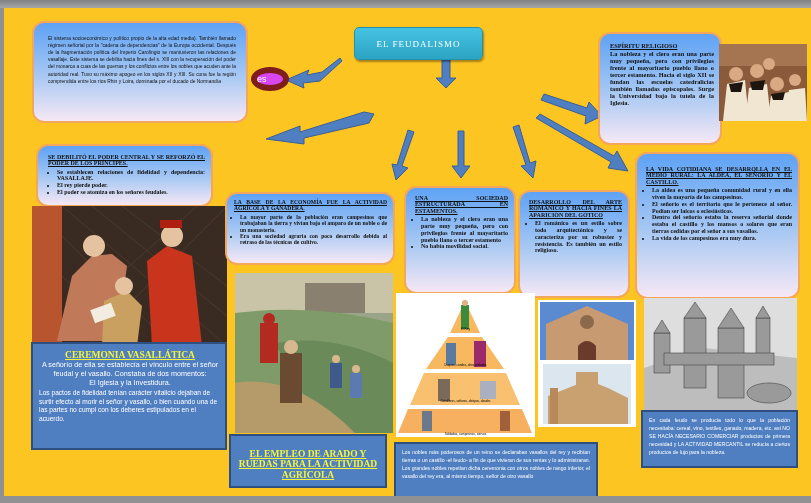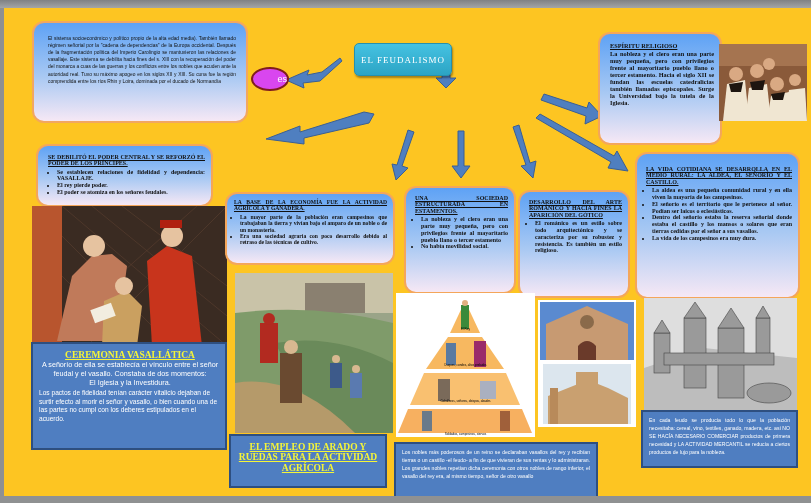--- a/index.html
+++ b/index.html
@@ -7,22 +7,22 @@
   .topbar{position:absolute;left:0;top:0;width:811px;height:8px;background:linear-gradient(#7f8183,#a3a5a7);}
   .canvas{position:absolute;left:4px;top:8px;width:807px;height:488px;background:#fdc522;overflow:hidden;}
   .bottombar{position:absolute;left:0;top:496px;width:811px;height:7px;background:#8f9192;}
 
   .rbox{position:absolute;border:2px solid #f4a65a;border-radius:12px;background:linear-gradient(#5ea2f5 0%,#a9c9f3 55%,#f6e8f5 100%);box-sizing:border-box;color:#111;}
   .rbox .t{font-weight:bold;text-decoration:underline;text-transform:uppercase;text-align:justify;line-height:1.05;}
   .rbox ul{margin:2px 0 0 0;padding-left:9px;}
   .rbox li{margin:0;text-align:justify;line-height:1.15;}
   .sbox{position:absolute;background:#4f7ec1;border:2px solid #2e4f80;box-sizing:border-box;color:#fff;}
 
-  .title-box{position:absolute;left:350px;top:35px;width:98px;height:33px;border-radius:5px;background:linear-gradient(#45c2e2,#2ca4c4);border:1px solid #2690ad;box-shadow:1px 2px 2px rgba(0,0,0,.35);color:#fff;font-size:9px;letter-spacing:1px;display:flex;align-items:center;justify-content:center;box-sizing:border-box;}
-  .oval{position:absolute;background:#d946ef;border:2px solid #7f1d1d;border-radius:50%;color:#fff;display:flex;align-items:center;justify-content:flex-end;box-sizing:border-box;font-family:"Liberation Sans",sans-serif;}
+  .title-box{position:absolute;left:350px;top:19px;width:129px;height:33px;border-radius:5px;background:linear-gradient(#45c2e2,#2ca4c4);border:1px solid #2690ad;box-shadow:1px 2px 2px rgba(0,0,0,.35);color:#fff;font-size:9px;letter-spacing:1px;display:flex;align-items:center;justify-content:center;box-sizing:border-box;}
+  .oval{position:absolute;background:#d946ef;border:6px solid #7f1d1d;border-radius:50%;color:#fff;display:flex;align-items:center;justify-content:flex-start;box-sizing:border-box;font-family:"Liberation Sans",sans-serif;}
   .arrows{position:absolute;left:0;top:0;}
   .img{position:absolute;overflow:hidden;}
   .img svg{display:block;width:100%;height:100%;}
 </style>
 </head>
 <body>
 
 <div class="topbar"></div>
 
 <div class="canvas">
@@ -223,21 +223,21 @@
     </svg>
   </div>
 
   <div class="sbox" style="left:27px;top:334px;width:196px;height:108px;padding:6px 4px 0 6px;font-family:'Liberation Sans',sans-serif;font-size:7.2px;text-align:center;">
     <div style="font-family:'Liberation Serif',serif;font-weight:bold;color:#f5f538;text-decoration:underline;font-size:9.5px;">CEREMONIA VASALLÁTICA</div>
     <div style="line-height:1.25;">A señorío de ella se establecía el vínculo entre el señor feudal y el vasallo. Constaba de dos momentos:</div>
     <div style="line-height:1.25;">El Iglesia y la Investidura.</div>
     <div style="text-align:left;font-size:6.6px;line-height:1.3;margin-top:2px;">Los pactos de fidelidad tenían carácter vitalicio dejaban de surtir efecto al morir el señor y vasallo, o bien cuando una de las partes no cumpl con los deberes estipulados en el acuerdo.</div>
   </div>
 
-  <div class="sbox" style="left:225px;top:426px;width:158px;height:54px;padding:6px 4px;display:flex;align-items:flex-start;justify-content:center;text-align:center;">
+  <div class="sbox" style="left:225px;top:426px;width:158px;height:54px;padding:6px 4px;display:flex;align-items:flex-end;justify-content:center;text-align:center;">
     <div style="font-weight:bold;color:#f5f538;text-decoration:underline;font-size:9.5px;line-height:1.1;">EL EMPLEO DE ARADO Y RUEDAS PARA LA ACTIVIDAD AGRÍCOLA</div>
   </div>
 
   <div class="sbox" style="left:390px;top:434px;width:204px;height:56px;padding:5px 6px;font-family:'Liberation Sans',sans-serif;font-size:5.1px;line-height:1.55;text-align:justify;">
     <span>Los nobles más poderosos de un reino se declaraban vasallos del rey y recibían tierras o un castillo -el feudo- a fin de que vivieran de sus rentas y lo administraran. Los grandes nobles repetían dicha ceremonia con otros nobles de rango inferior, el vasallo del rey era, al mismo tiempo, señor de otro vasallo</span>
   </div>
 
   <div class="sbox" style="left:637px;top:402px;width:157px;height:58px;padding:5px 6px;font-family:'Liberation Sans',sans-serif;font-size:5.1px;line-height:1.55;text-align:justify;">
     <span>En cada feudo se producía todo lo que la población necesitaba: cereal, vino, textiles, ganado, madera, etc. así NO SE HACÍA NECESARIO COMERCIAR productos de primera necesidad y LA ACTIVIDAD MERCANTIL se reducía a ciertos productos de lujo para la nobleza.</span>
   </div>

